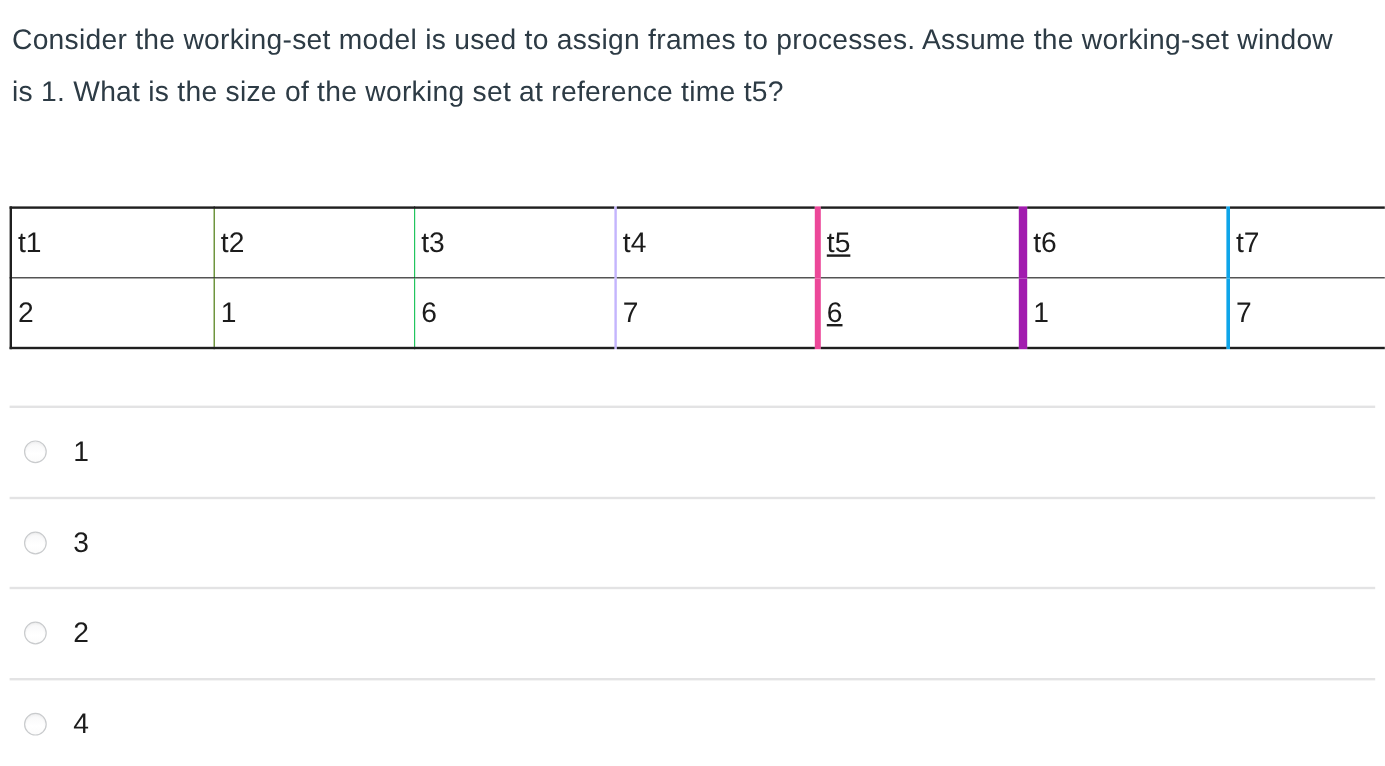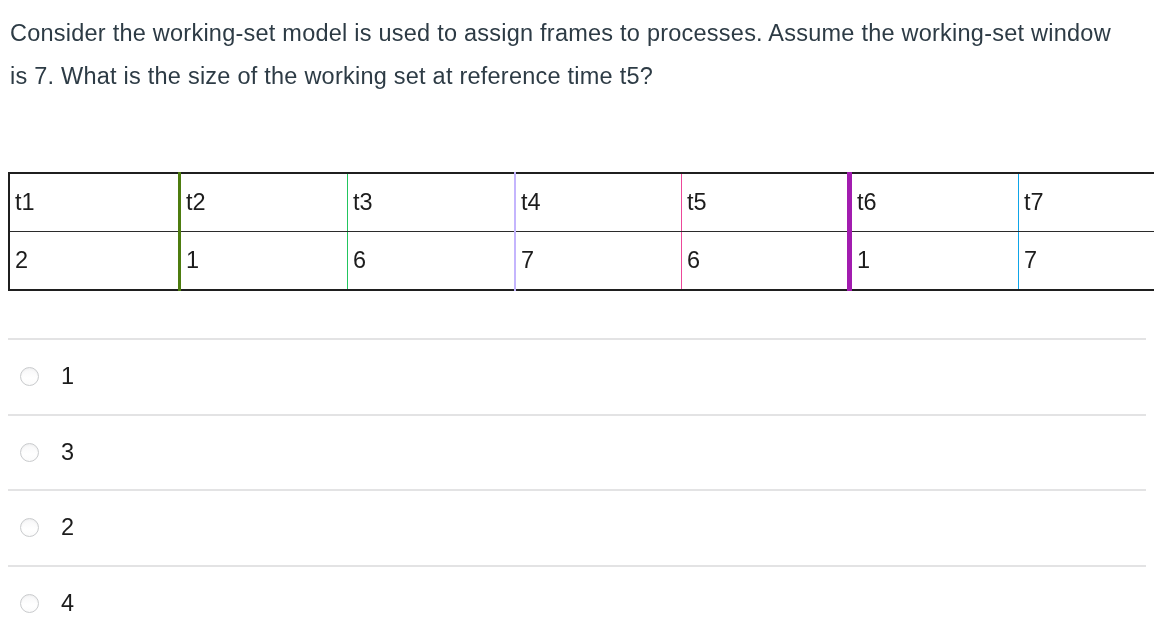--- a/index.html
+++ b/index.html
@@ -57,26 +57,26 @@
     line-height: 57px;
     vertical-align: middle;
     color: #1c1c1c;
     font-weight: 400;
     white-space: nowrap;
     overflow: hidden;
   }
   table.ref-table tr.row-head td {
     border-bottom: 1px solid #2b2b2b;
   }
-  table.ref-table td.c0 { width: 163px; border-left: none; border-right: 3px solid #4d7c0f; }
+  table.ref-table td.c0 { width: 163px; border-left: none; border-right: 1px solid #4d7c0f; }
   table.ref-table td.c1 { width: 161px; border-right: 1px solid #22c55e; }
   table.ref-table td.c2 { width: 161px; border-right: 2px solid #c4b5fd; }
-  table.ref-table td.c3 { width: 160px; border-right: 1px solid #ec4899; }
-  table.ref-table td.c4 { width: 160px; border-right: 5px solid #a21caf; }
-  table.ref-table td.c5 { width: 161px; border-right: 1px solid #0ea5e9; margin-left: 20px; }
+  table.ref-table td.c3 { width: 160px; border-right: 5px solid #ec4899; }
+  table.ref-table td.c4 { width: 160px; border-right: 7px solid #a21caf; text-decoration: underline; }
+  table.ref-table td.c5 { width: 161px; border-right: 3px solid #0ea5e9; margin-left: 20px; }
   table.ref-table td.c6 { width: 160px; border-right: none; }
 
   
   .answers {
     position: absolute;
     left: 8px;
     top: 338px;
     width: 1138px;
   }
   .answer-row {
@@ -105,21 +105,21 @@
     line-height: 1;
     color: #1c1c1c;
     font-weight: 400;
   }
 </style>
 </head>
 <body>
 
 <div class="page">
 
-  <div class="question-text">Consider the working-set model is used to assign frames to processes. Assume the working-set window is 7. What is the size of the working set at reference time t5?</div>
+  <div class="question-text">Consider the working-set model is used to assign frames to processes. Assume the working-set window is 1. What is the size of the working set at reference time t5?</div>
 
   <div class="ref-table-wrap">
     <table class="ref-table">
       <tbody>
         <tr class="row-head">
           <td class="c0">t1</td>
           <td class="c1">t2</td>
           <td class="c2">t3</td>
           <td class="c3">t4</td>
           <td class="c4">t5</td>

